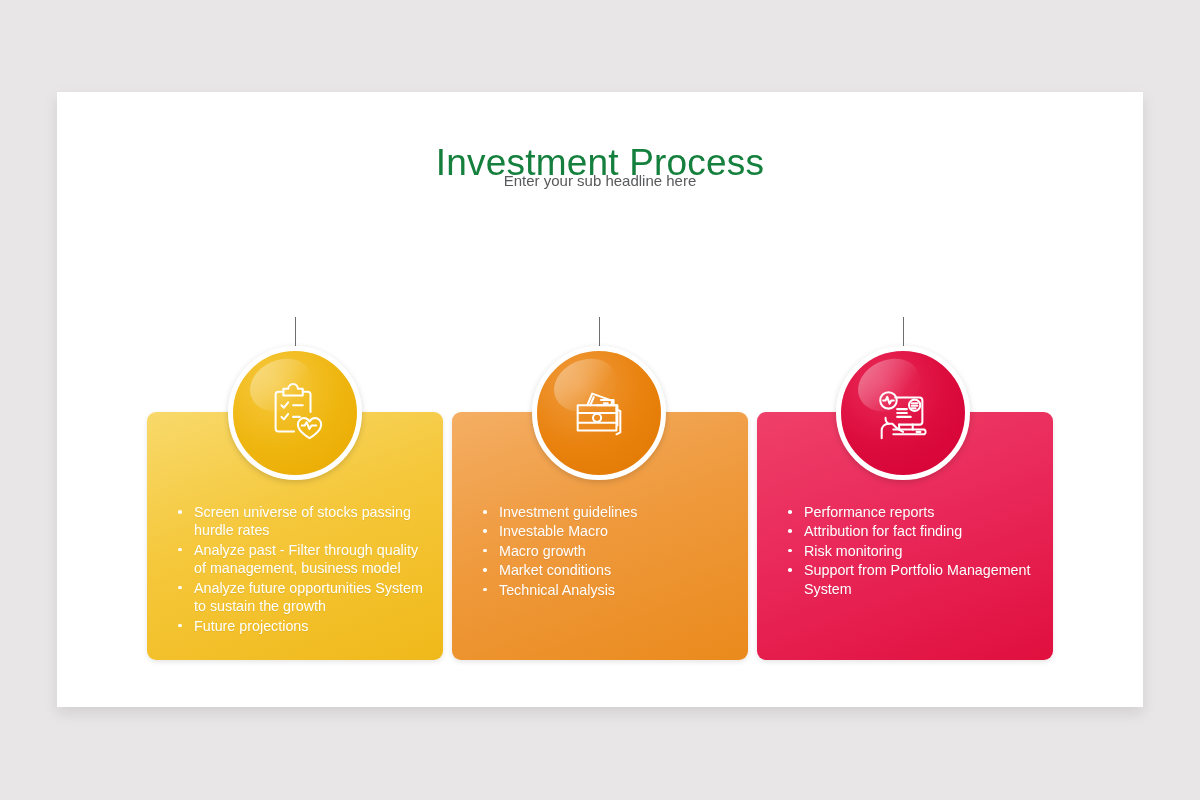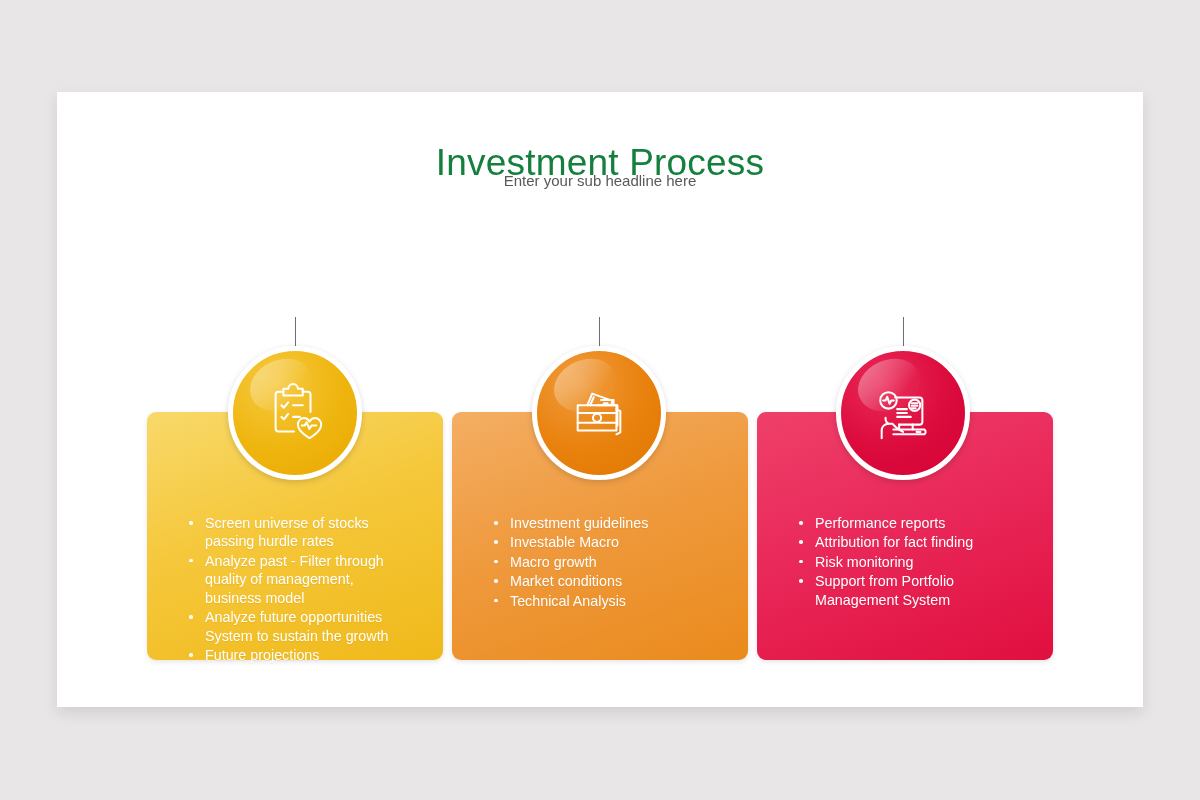--- a/index.html
+++ b/index.html
@@ -98,21 +98,21 @@
   }
   #card-0 { left: 90px;  background: linear-gradient(160deg,#f8d96a 0%,#f5c73a 45%,#f0b91a 100%); }
   #card-1 { left: 395px; background: linear-gradient(160deg,#f4ae63 0%,#ef9a3e 45%,#ea8a1c 100%); }
   #card-2 { left: 700px; background: linear-gradient(160deg,#ef4069 0%,#e9295a 45%,#e00f3e 100%); }
 
   .bullets {
     position: absolute;
     left: 22px;
     right: 14px;
     top: 86px;
-    margin: 16px;
+    margin: 5px;
     padding: 0;
     list-style: none;
   }
   .bullets li {
     position: relative;
     padding-left: 20px;
     color: #ffffff;
     font-size: 14.3px;
     line-height: 1.29;
     margin-bottom: 1px;

